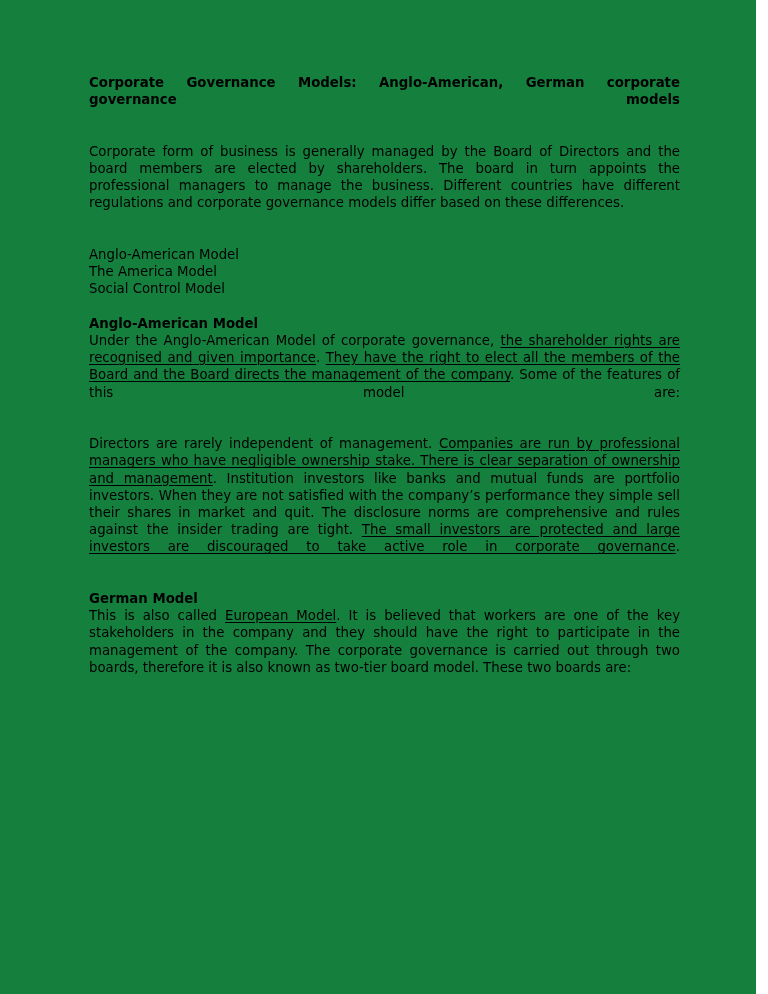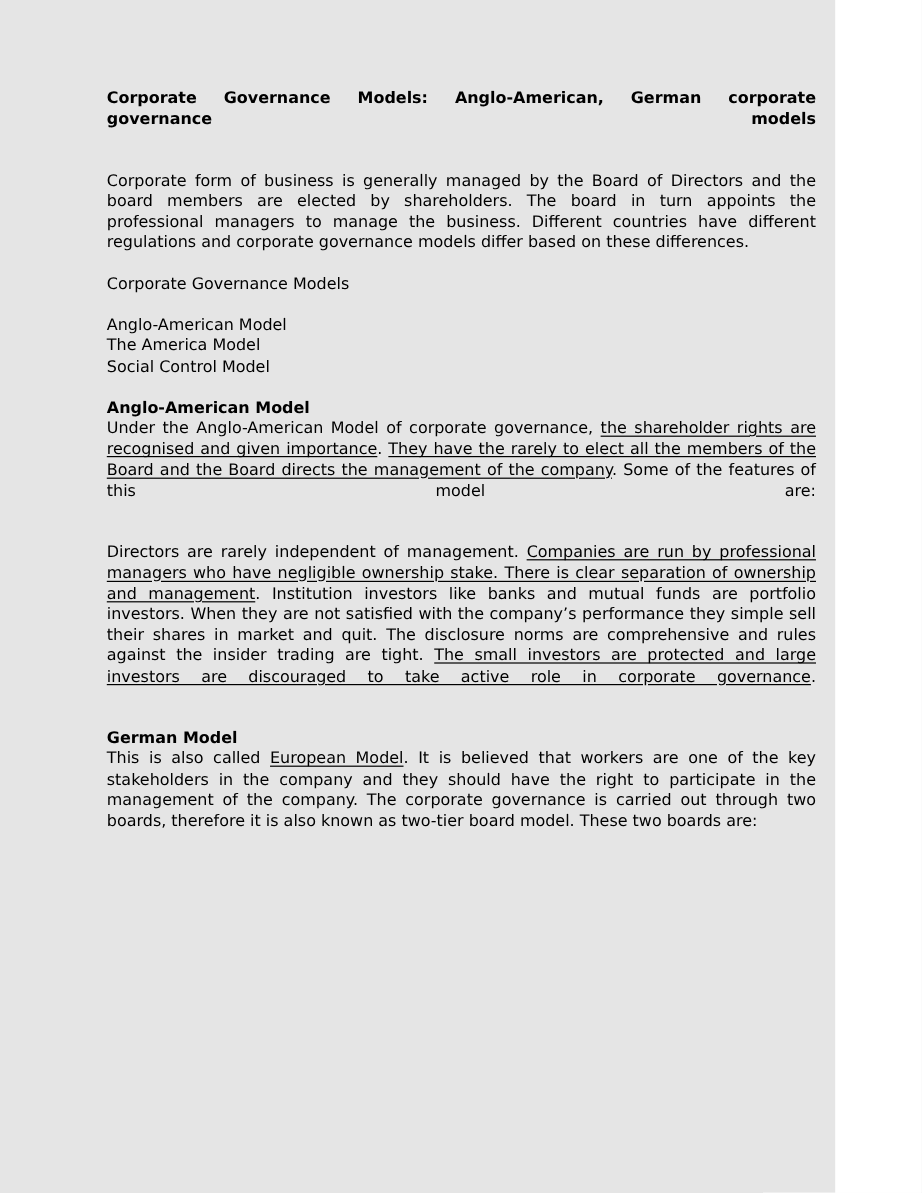--- a/index.html
+++ b/index.html
@@ -9,23 +9,23 @@
   }
   body {
     width: 768px;
     height: 994px;
     font-family: "DejaVu Sans", sans-serif;
     color: #000000;
     -webkit-font-smoothing: antialiased;
   }
   .page {
     position: relative;
-    width: 696px;
+    width: 756px;
     height: 994px;
-    background: #e5e5e5;
+    background: #15803d;
     box-sizing: border-box;
   }
   .content {
     position: absolute;
     left: 89px;
     top: 74px;
     width: 591px;
   }
   h1.doc-title,
   h2.section-heading {
@@ -80,34 +80,33 @@
   <div class="content">
 
     <h1 class="doc-title">Corporate Governance Models: Anglo-American, German corporate governance models</h1>
 
     <div class="gap-sm"></div>
 
     <p class="para">Corporate form of business is generally managed by the Board of Directors and the board members are elected by shareholders. The board in turn appoints the professional managers to manage the business. Different countries have different regulations and corporate governance models differ based on these differences.</p>
 
     <div class="gap-md"></div>
 
-    <p class="list-line">Corporate Governance Models</p>
 
 
     <div class="gap-md"></div>
 
     <p class="list-line">Anglo-American Model</p>
     <p class="list-line">The America Model</p>
     <p class="list-line">Social Control Model</p>
 
     <div class="gap-md"></div>
 
     <h2 class="section-heading">Anglo-American Model</h2>
 
-    <p class="para justify-all"><span>Under the Anglo-American Model of corporate governance, </span><span class="u">the shareholder rights are recognised and given importance</span><span>. </span><span class="u">They have the rarely to elect all the members of the Board and the Board directs the management of the company</span><span>. Some of the features of this model are:</span></p>
+    <p class="para justify-all"><span>Under the Anglo-American Model of corporate governance, </span><span class="u">the shareholder rights are recognised and given importance</span><span>. </span><span class="u">They have the right to elect all the members of the Board and the Board directs the management of the company</span><span>. Some of the features of this model are:</span></p>
 
     <div class="gap-md"></div>
 
 
     <p class="para justify-all"><span>Directors are rarely independent of management. </span><span class="u">Companies are run by professional managers who have negligible ownership stake. There is clear separation of ownership and management</span><span>. Institution investors like banks and mutual funds are portfolio investors. When they are not satisfied with the company’s performance they simple sell their shares in market and quit. The disclosure norms are comprehensive and rules against the insider trading are tight. </span><span class="u">The small investors are protected and large investors are discouraged to take active role in corporate governance</span><span>.</span></p>
 
     <div class="gap-md"></div>
 
     <h2 class="section-heading">German Model</h2>
 

